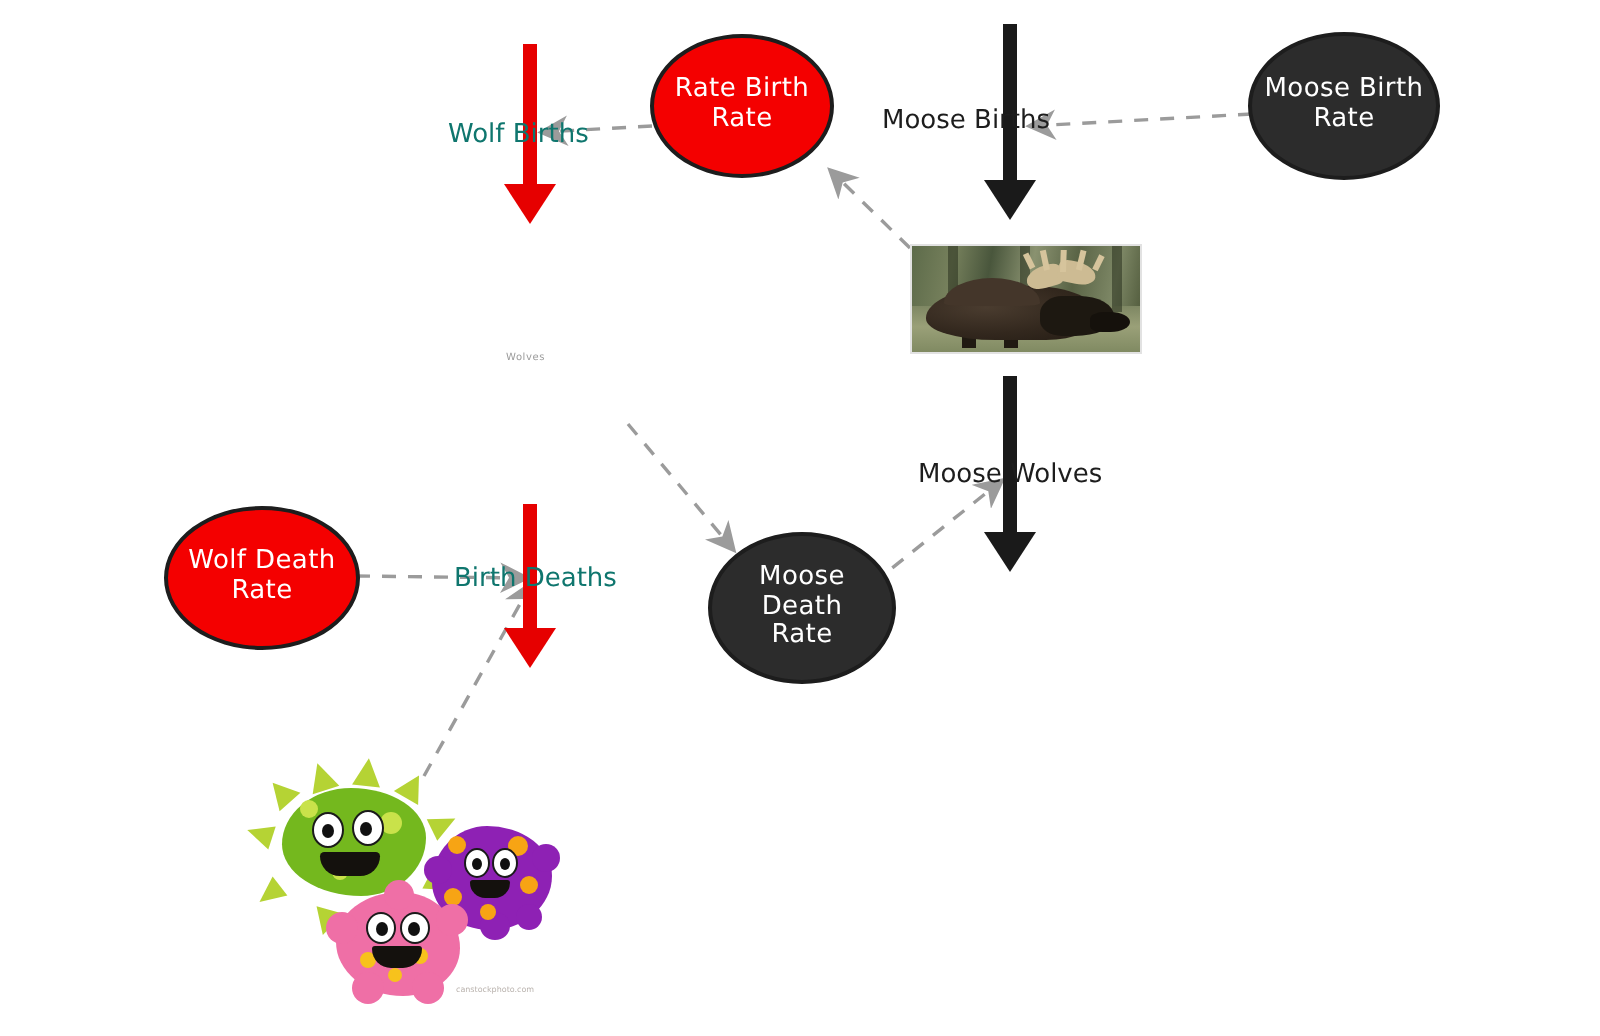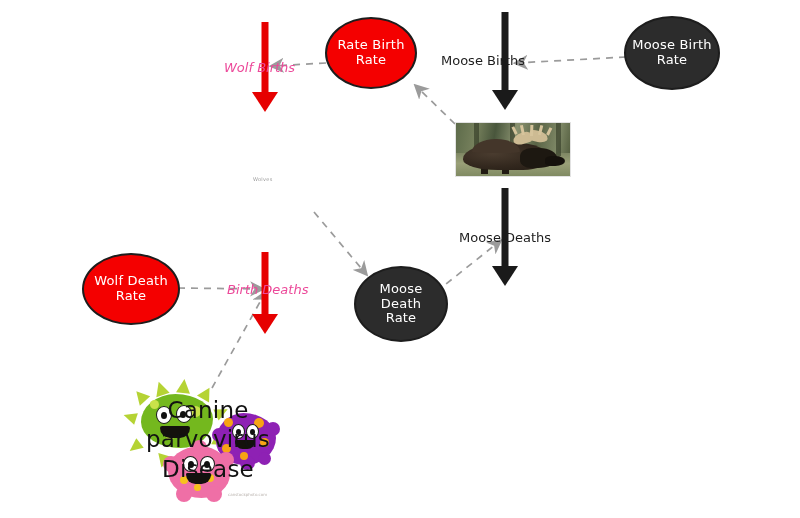--- a/index.html
+++ b/index.html
@@ -79,21 +79,21 @@
   .flow-red .head  { border-top: 20px solid #e60000; }
   .flow-dark .shaft { background: #1a1a1a; }
   .flow-dark .head  { border-top: 20px solid #1a1a1a; }
 
   
   .flow-label {
     position: absolute;
     font-size: 13px;
     white-space: nowrap;
   }
-  .flow-label.red  { color: #ec4899; font-style: italic; }
+  .flow-label.red  { color: #0f766e; }
   .flow-label.dark { color: #1d1d1d; }
 
   
   .micro-caption {
     position: absolute;
     font-size: 5px;
     color: #9a9a9a;
     letter-spacing: .3px;
     white-space: nowrap;
   }
@@ -297,21 +297,21 @@
     <div class="shaft" style="height:78px;"></div>
     <div class="head"></div>
   </div>
 
   <div class="flow-label red" style="left:224px; top:60px;">Wolf Births</div>
 
   <div class="flow-label dark" style="left:441px; top:53px;">Moose Births</div>
 
   <div class="flow-label red" style="left:227px; top:282px;">Birth Deaths</div>
 
-  <div class="flow-label dark" style="left:459px; top:230px;">Moose Deaths</div>
+  <div class="flow-label dark" style="left:459px; top:230px;">Moose Wolves</div>
 
   <div class="node node-red" style="left:325px; top:17px; width:92px; height:72px;">
     <span class="label">Rate Birth
 Rate</span>
   </div>
 
   <div class="node node-dark" style="left:624px; top:16px; width:96px; height:74px;">
     <span class="label">Moose Birth
 Rate</span>
   </div>
@@ -410,17 +410,14 @@
       </div>
       <div class="eye" style="left:40px; top:16px; width:13px; height:14px;">
         <div class="pupil" style="left:3px; top:4px; width:6px; height:7px;"></div>
       </div>
       <div class="mouth" style="left:26px; top:33px; width:25px; height:11px; border-radius:2px 2px 13px 13px;"></div>
     </div>
 
     <div class="watermark" style="left:100px; top:110px;">canstockphoto.com</div>
   </div>
 
-  <div class="disease-caption" style="left:128px; top:396px; width:160px;">Canine
-parvovirus
-Disease</div>
 
 </div>
 
 </body></html>

